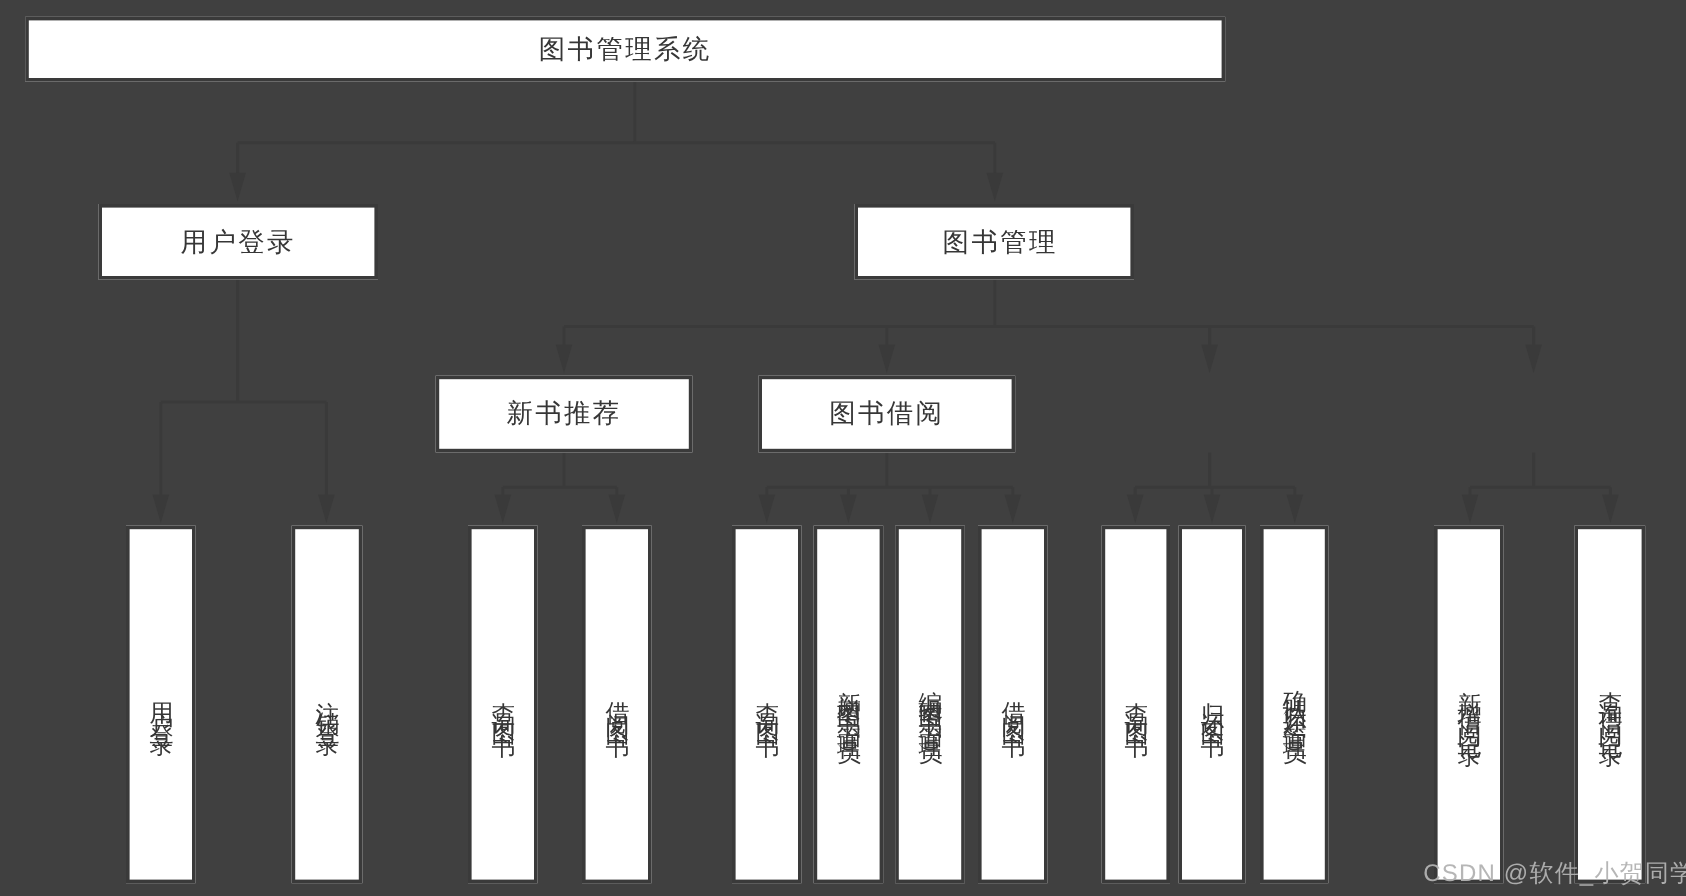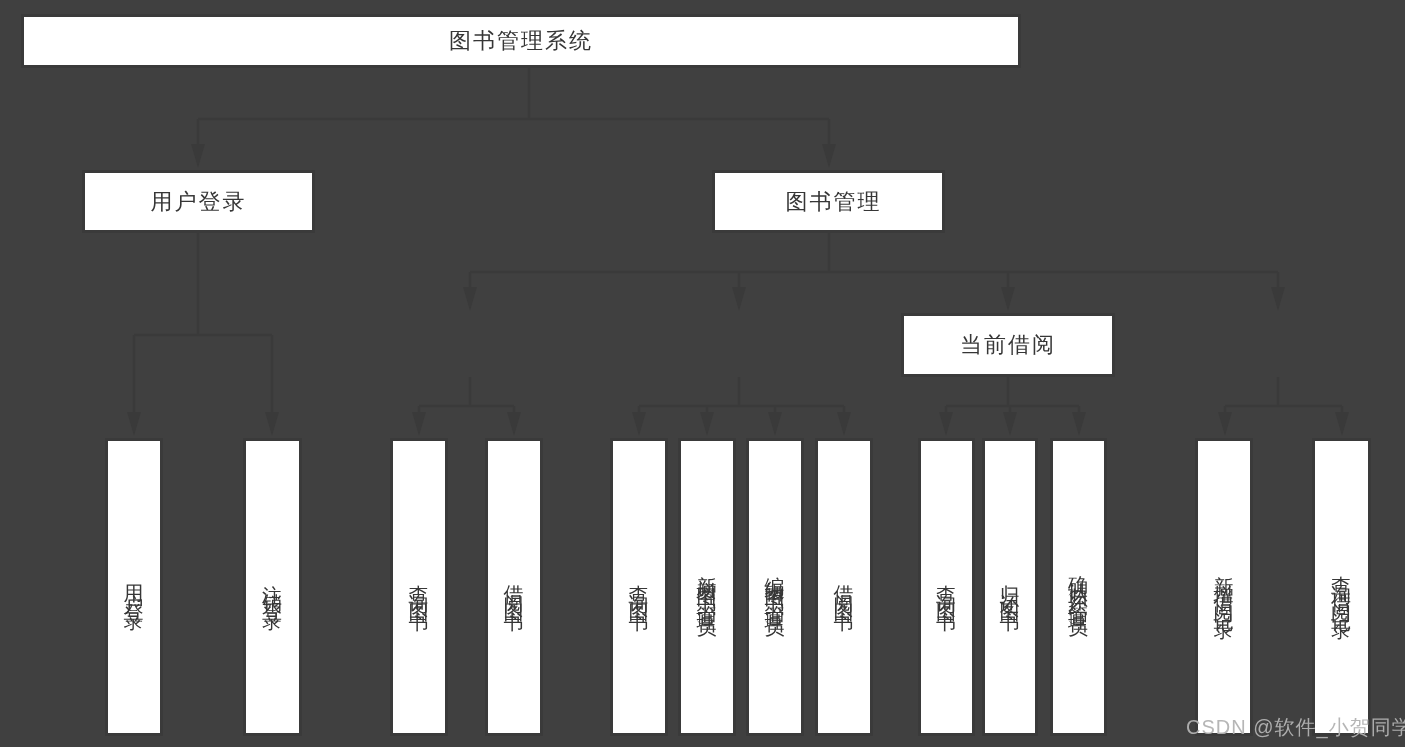--- a/index.html
+++ b/index.html
@@ -74,22 +74,25 @@
     <span>图书管理系统</span>
   </div>
 
   <div class="box hbox" style="left:82px; top:170px; width:233px; height:63px;">
     <span>用户登录</span>
   </div>
   <div class="box hbox" style="left:712px; top:170px; width:233px; height:63px;padding-left:10px;">
     <span>图书管理</span>
   </div>
 
-  <div class="box hbox" style="left:901px; top:313px; width:214px; height:64px;">
-    <span>当前借阅</span>
+  <div class="box hbox" style="left:363px; top:313px; width:214px; height:64px;">
+    <span>新书推荐</span>
+  </div>
+  <div class="box hbox" style="left:632px; top:313px; width:214px; height:64px;">
+    <span>图书借阅</span>
   </div>
 
   <div class="box vbox" style="left:105px; top:438px; width:58px; height:298px;">
     <span class="vtext">用户登录</span>
   </div>
   <div class="box vbox" style="left:243px; top:438px; width:59px; height:298px;">
     <span class="vtext">注销登录</span>
   </div>
 
   <div class="box vbox" style="left:390px; top:438px; width:58px; height:298px;">

